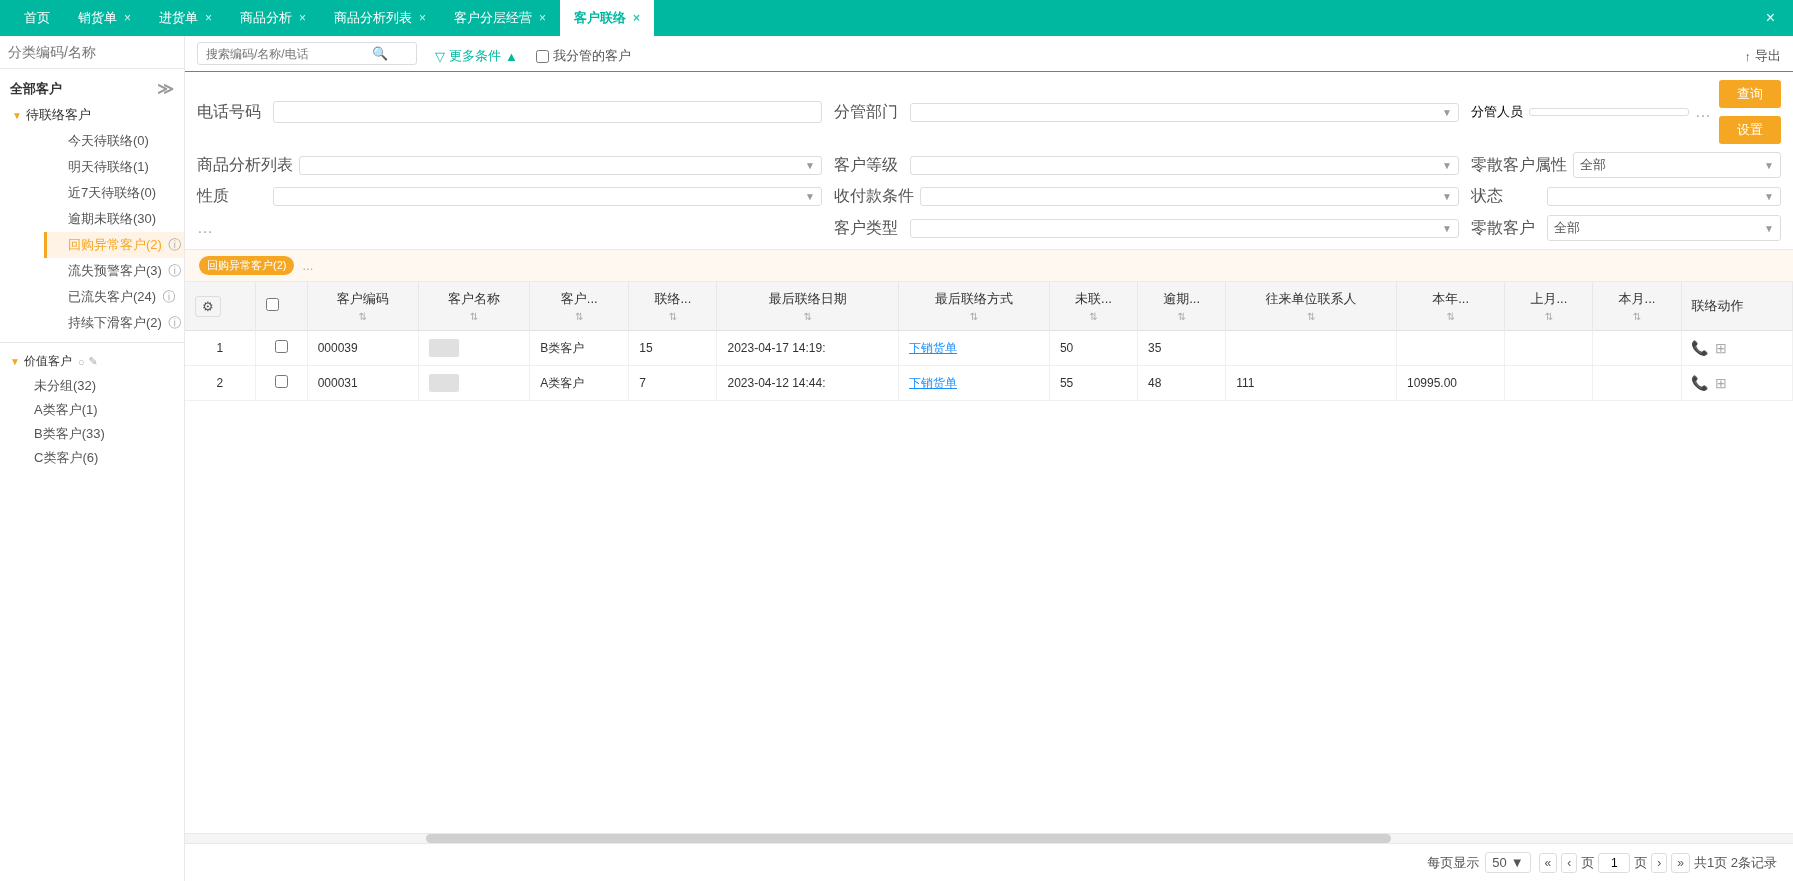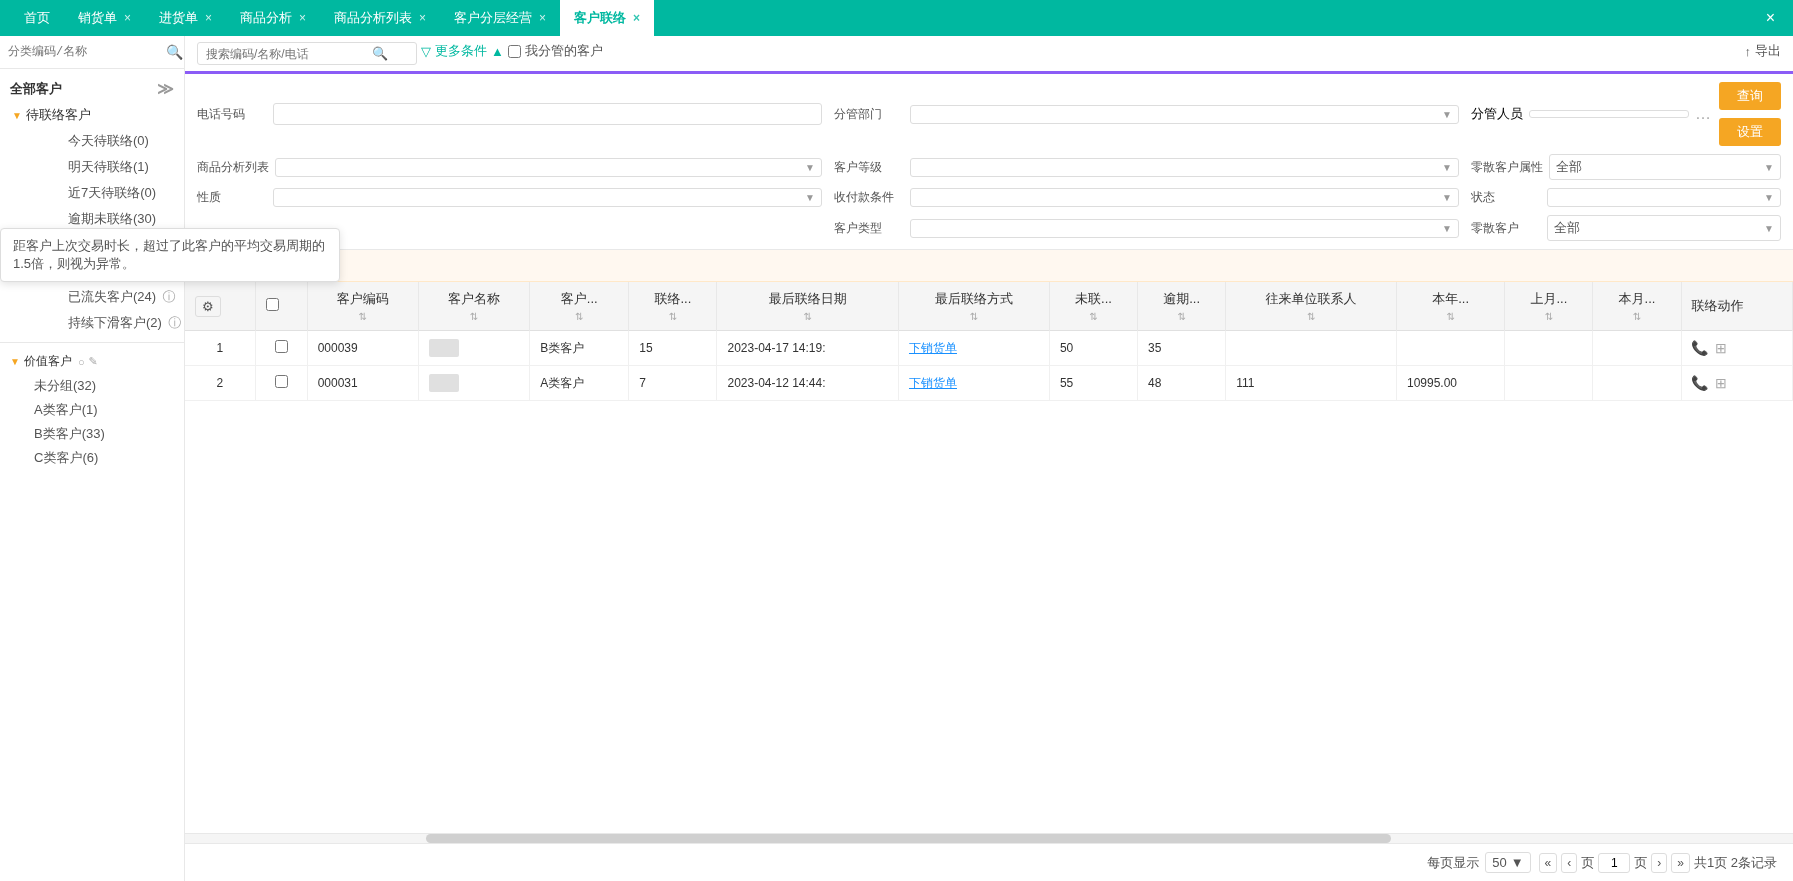--- a/index.html
+++ b/index.html
@@ -63,23 +63,22 @@
       padding: 8px 8px;
       border-bottom: 1px solid #e8e8e8;
       display: flex;
       align-items: center;
       gap: 6px;
     }
     .sidebar-search input {
       flex: 1;
       border: none;
       outline: none;
-      font-size: 12px;
+      font-size: 14px;
       color: #737373;
-      font-family: Liberation Mono, monospace;
     }
     .sidebar-search .search-icon {
       color: #999;
       font-size: 14px;
     }
     .sidebar-tree {
       flex: 1;
       overflow-y: auto;
       padding: 6px 0;
     }
@@ -147,25 +146,25 @@
     .content-area {
       flex: 1;
       display: flex;
       flex-direction: column;
       overflow: hidden;
     }
 
     
     .filter-bar {
       background: white;
-      border-bottom: 3px solid #8b5cf6;
+      border-bottom: 1px solid #8b5cf6;
       padding: 6px 12px;
       display: flex;
-      align-items: flex-start;
-      gap: 4px;
+      align-items: flex-end;
+      gap: 18px;
     }
     .filter-search {
       display: flex;
       align-items: center;
       border: 1px solid #ddd;
       border-radius: 3px;
       padding: 3px 8px;
       gap: 6px;
       width: 220px;
     }
@@ -203,21 +202,21 @@
       font-size: 12px;
     }
     .filter-row {
       display: flex;
       align-items: center;
       gap: 6px;
     }
     .filter-row label {
       white-space: nowrap;
       color: #555;
-      font-size: 12px;
+      font-size: 16px;
       min-width: 70px;
     }
     .filter-select {
       flex: 1;
       border: 1px solid #ddd;
       border-radius: 3px;
       padding: 3px 6px;
       font-size: 12px;
       color: #555;
       display: flex;
@@ -514,23 +513,20 @@
         <span>A类客户(1)</span>
       </div>
       <div class="sidebar-sub-item">
         <span>B类客户(33)</span>
       </div>
       <div class="sidebar-sub-item">
         <span>C类客户(6)</span>
       </div>
     </div>
 
-    <div class="tooltip-box">
-      <span>距客户上次交易时长，超过了此客户的平均交易周期的1.5倍，则视为异常。</span>
-    </div>
   </div>
 
   <div class="content-area">
 
     <div class="filter-bar">
       <div class="filter-search">
         <input type="text" placeholder="搜索编码/名称/电话" style="">
         <span class="s-icon">🔍</span>
       </div>
       <div class="more-cond">

